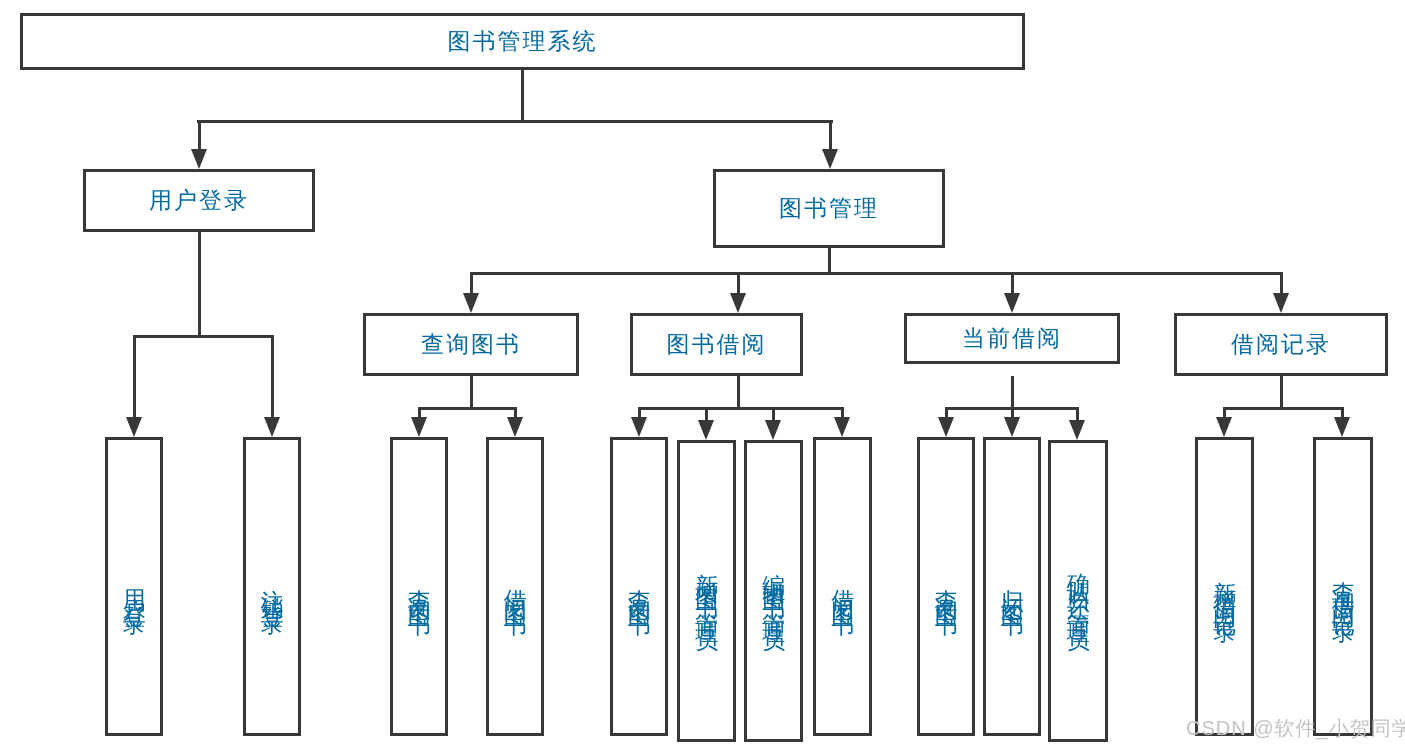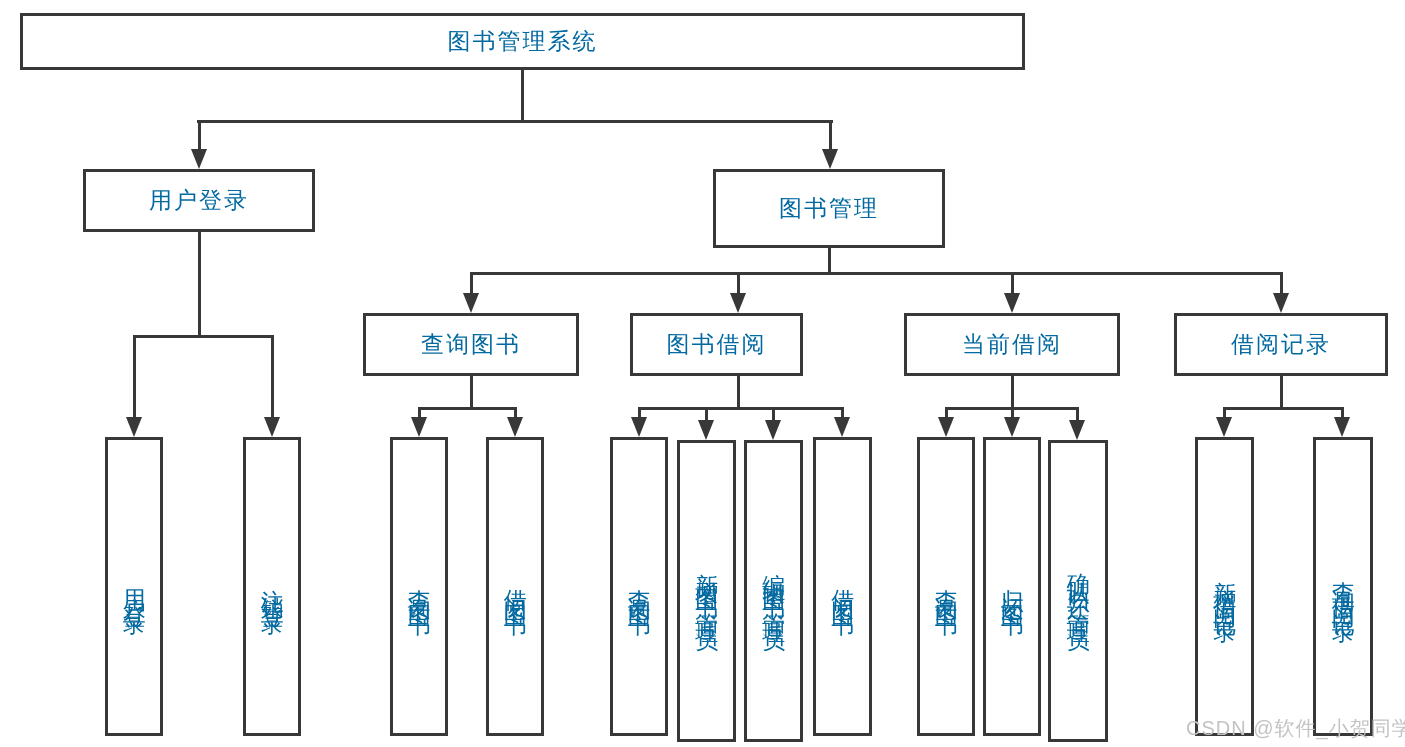--- a/index.html
+++ b/index.html
@@ -98,21 +98,21 @@
   <div class="arr" style="left:1004px;top:293px"></div>
   <div class="vl" style="left:1280px;top:272px;height:24px"></div>
   <div class="arr" style="left:1273px;top:293px"></div>
 
   <div class="box" style="left:363px;top:313px;width:216px;height:63px">
     <span class="lbl">查询图书</span>
   </div>
   <div class="box" style="left:630px;top:313px;width:173px;height:63px">
     <span class="lbl">图书借阅</span>
   </div>
-  <div class="box" style="left:904px;top:313px;width:216px;height:63px">
+  <div class="box" style="left:904px;top:313px;width:216px;height:51px">
     <span class="lbl">当前借阅</span>
   </div>
   <div class="box" style="left:1174px;top:313px;width:214px;height:63px">
     <span class="lbl">借阅记录</span>
   </div>
 
   <div class="vl" style="left:470px;top:376px;height:34px"></div>
   <div class="hl" style="left:418px;top:407px;width:99px"></div>
   <div class="vl" style="left:418px;top:407px;height:13px"></div>
   <div class="arr" style="left:411px;top:417px"></div>

